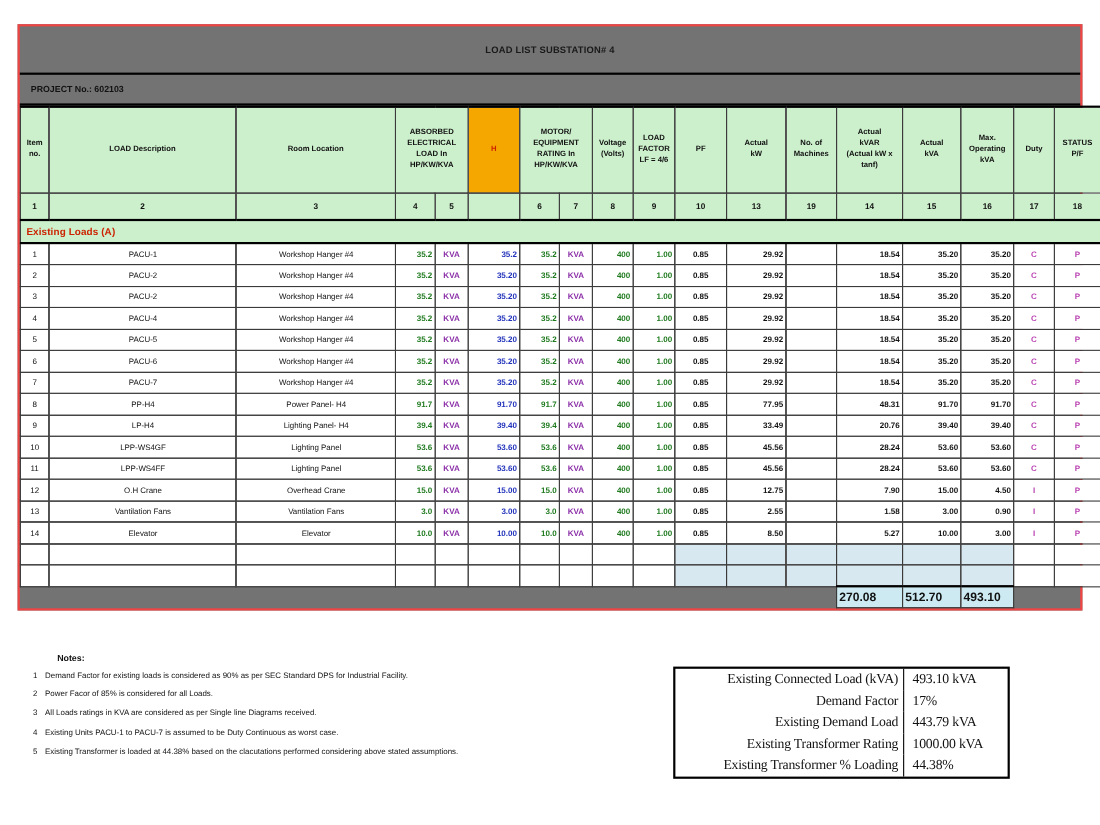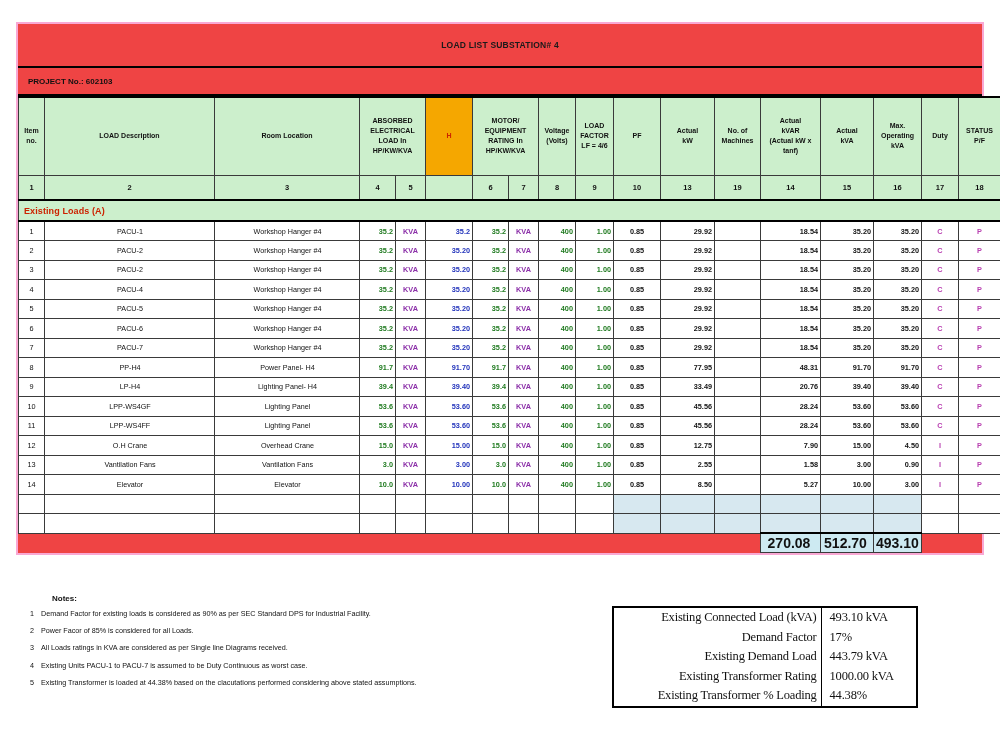--- a/index.html
+++ b/index.html
@@ -14,22 +14,22 @@
     position: relative;
     width: 1000px; height: 750px;
     background: #ffffff;
   }
 
   
   .frame {
     position: absolute;
     left: 16px; top: 22px;
     width: 968px;
-    border: 2px solid #f9a8d4;
-    background: #ef4444;
+    border: 2px solid #ef4444;
+    background: #737373;
   }
 
   .title-band {
     height: 44px;
     border-bottom: 2px solid #000;
     display: flex; align-items: center; justify-content: center;
   }
   .title-band .title {
     font-size: 8.5px; font-weight: bold; color: #1a1a1a;
     letter-spacing: .2px;
@@ -120,24 +120,24 @@
   td.shade-c{ background: #d7e8f0; color: #111; text-align: center; }
   td.pink   { color: #b83fb0; text-align: center; }
 
   tr.blankrow td { height: 19.5px; background: #ffffff; }
   tr.blankrow td.shade { background: #d7e8f0; }
 
   tr.totals td {
     height: 19.5px;
     background: #ffffff;
     border: none;
-    font-size: 14px;
+    font-size: 11px;
     font-weight: bold;
     color: #111;
-    text-align: center;
+    text-align: left;
     padding-right: 5px;
   }
   tr.totals td.tot {
     background: #cdeaf2;
     border: 1px solid #3a3a3a;
     border-top: 2px solid #000;
   }
   tr.totals td.nb { border: none; background: transparent; }
 
   

